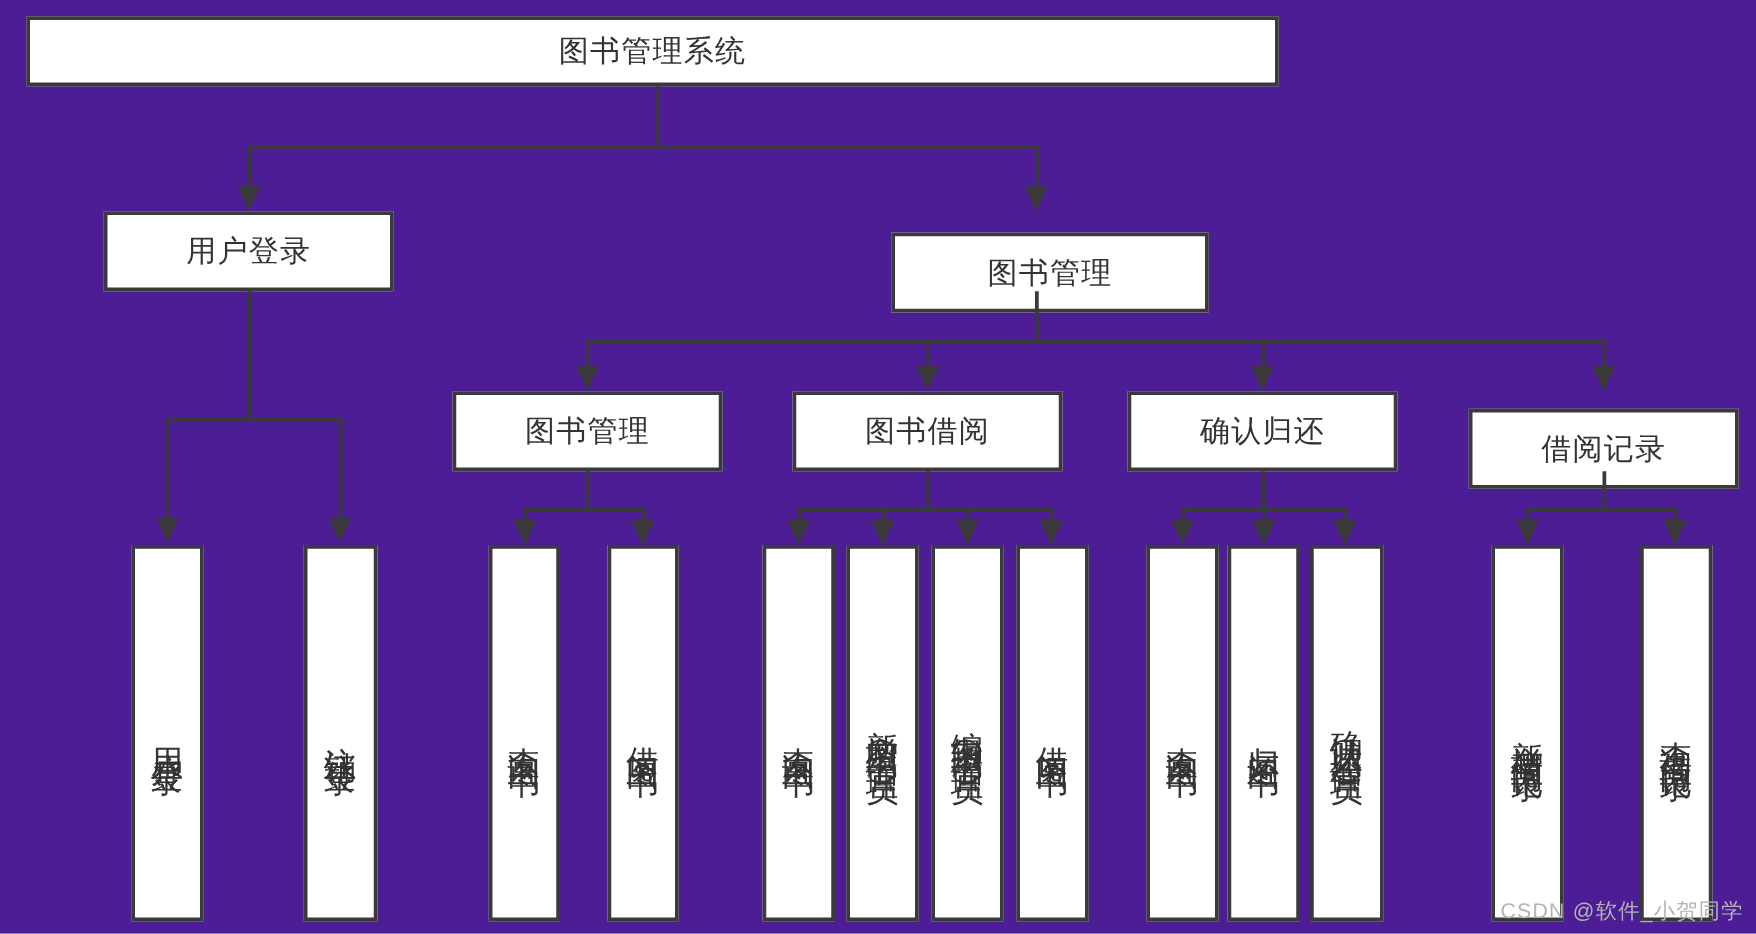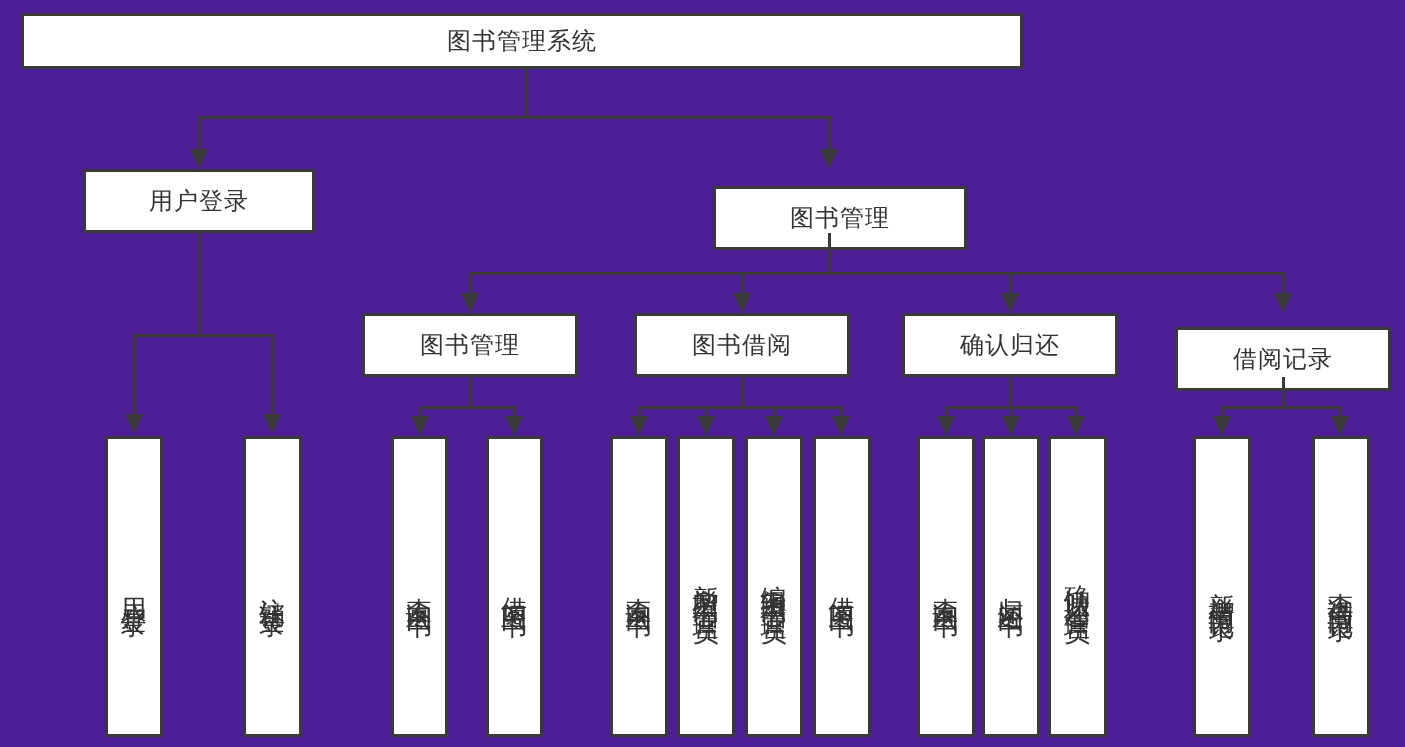--- a/index.html
+++ b/index.html
@@ -139,14 +139,15 @@
     <span>确认归还（管理员）</span>
   </div>
 
   <div class="box vbox" style="left:1193px;top:436px;width:58px;height:301px;">
     <span>新增借阅记录</span>
   </div>
   <div class="box vbox" style="left:1312px;top:436px;width:58px;height:301px;">
     <span>查询借阅记录</span>
   </div>
 
+  <div class="watermark">CSDN @软件_小贺同学</div>
 
 </div>
 
 </body></html>

